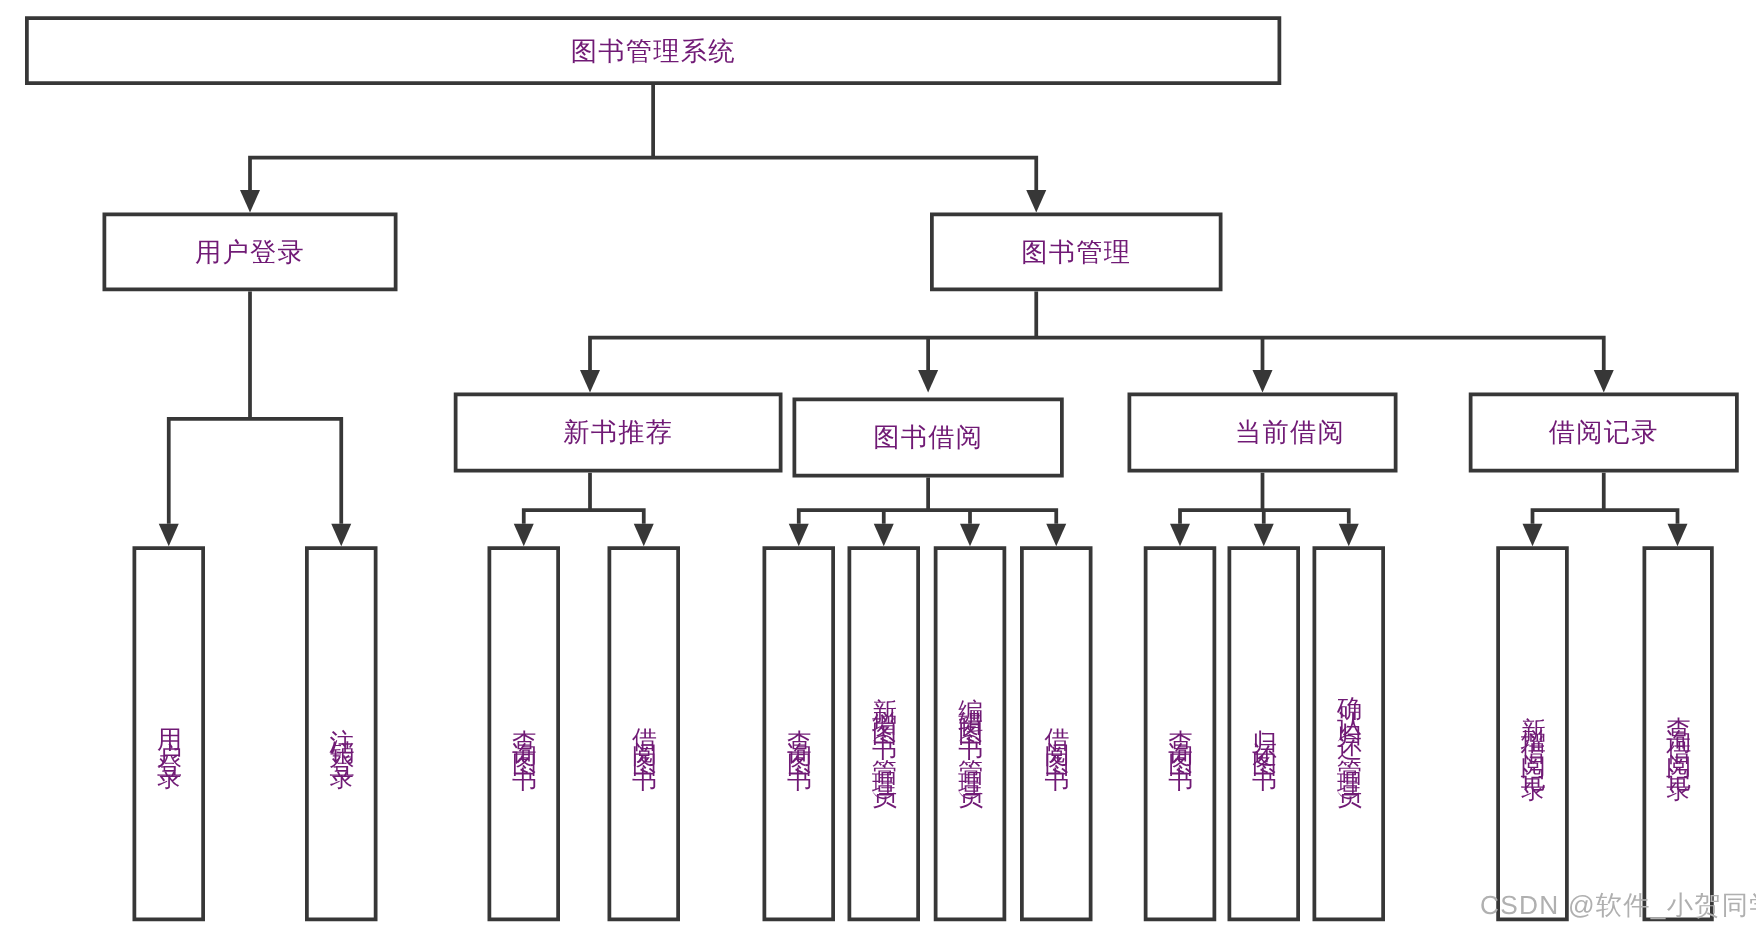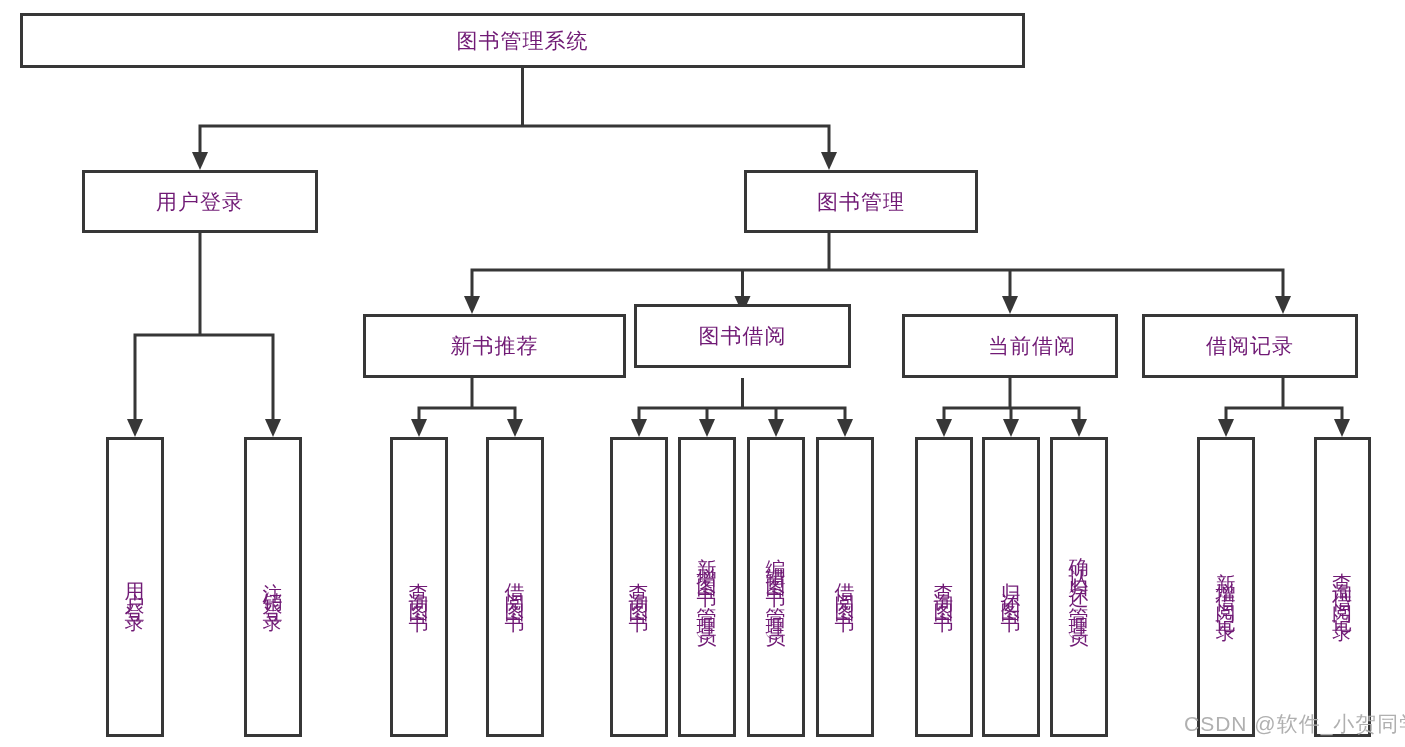--- a/index.html
+++ b/index.html
@@ -102,23 +102,23 @@
       <polygon points="1334,419 1350,419 1342,437"></polygon>
     </g>
   </svg>
 
   <div class="node" style="left:20px; top:13px; width:1005px; height:55px;">图书管理系统</div>
 
   <div class="node" style="left:82px; top:170px; width:236px; height:63px;">用户登录</div>
   <div class="node" style="left:712px; top:170px; width:234px; height:63px;margin-left:32px;">图书管理</div>
 
   <div class="node" style="left:363px; top:314px; width:263px; height:64px;">新书推荐</div>
-  <div class="node" style="left:634px; top:304px; width:217px; height:64px;">图书借阅</div>
+  <div class="node" style="left:634px; top:318px; width:217px; height:64px;">图书借阅</div>
   <div class="node" style="left:902px; top:314px; width:216px; height:64px;padding-left:44px;">当前借阅</div>
-  <div class="node" style="left:1142px; top:314px; width:216px; height:64px;">借阅记录</div>
+  <div class="node" style="left:1175px; top:314px; width:216px; height:64px;">借阅记录</div>
 
   <div class="node leaf" style="left:106px; top:437px; width:58px; height:300px;">用户登录</div>
   <div class="node leaf" style="left:244px; top:437px; width:58px; height:300px;">注销登录</div>
 
   <div class="node leaf" style="left:390px; top:437px; width:58px; height:300px;">查询图书</div>
   <div class="node leaf" style="left:486px; top:437px; width:58px; height:300px;">借阅图书</div>
 
   <div class="node leaf" style="left:610px; top:437px; width:58px; height:300px;">查询图书</div>
   <div class="node leaf" style="left:678px; top:437px; width:58px; height:300px;">新增图书（管理员）</div>
   <div class="node leaf" style="left:747px; top:437px; width:58px; height:300px;">编辑图书（管理员）</div>

